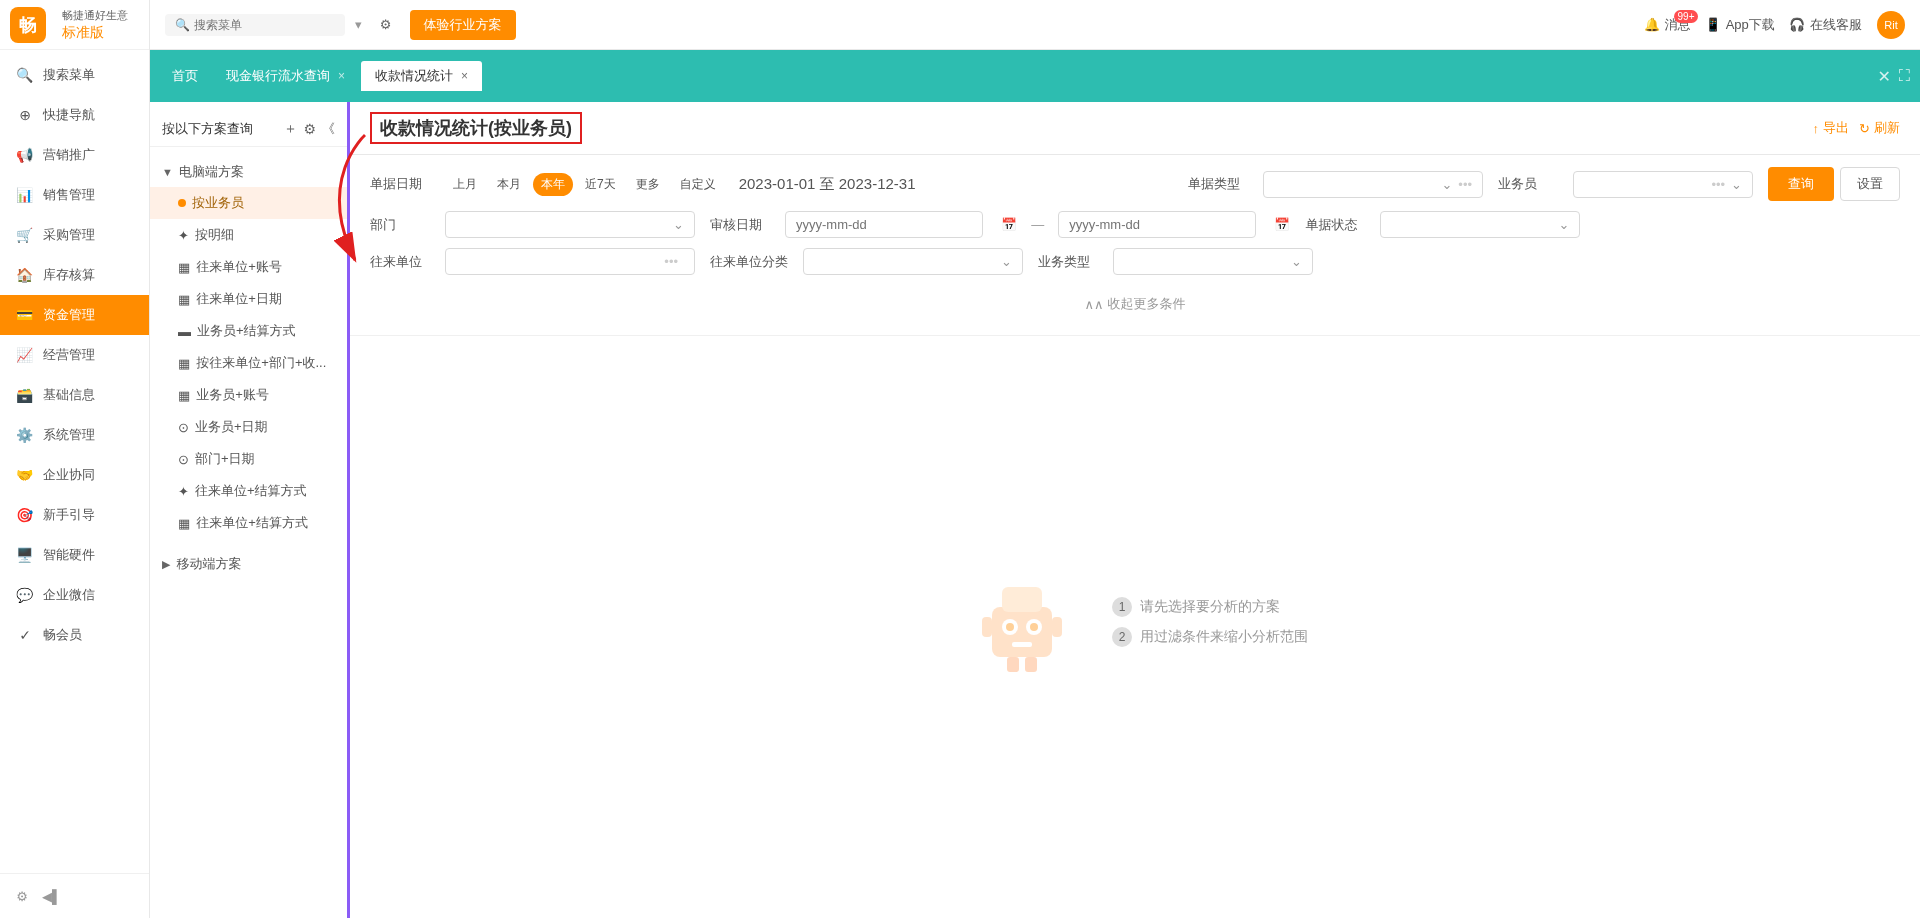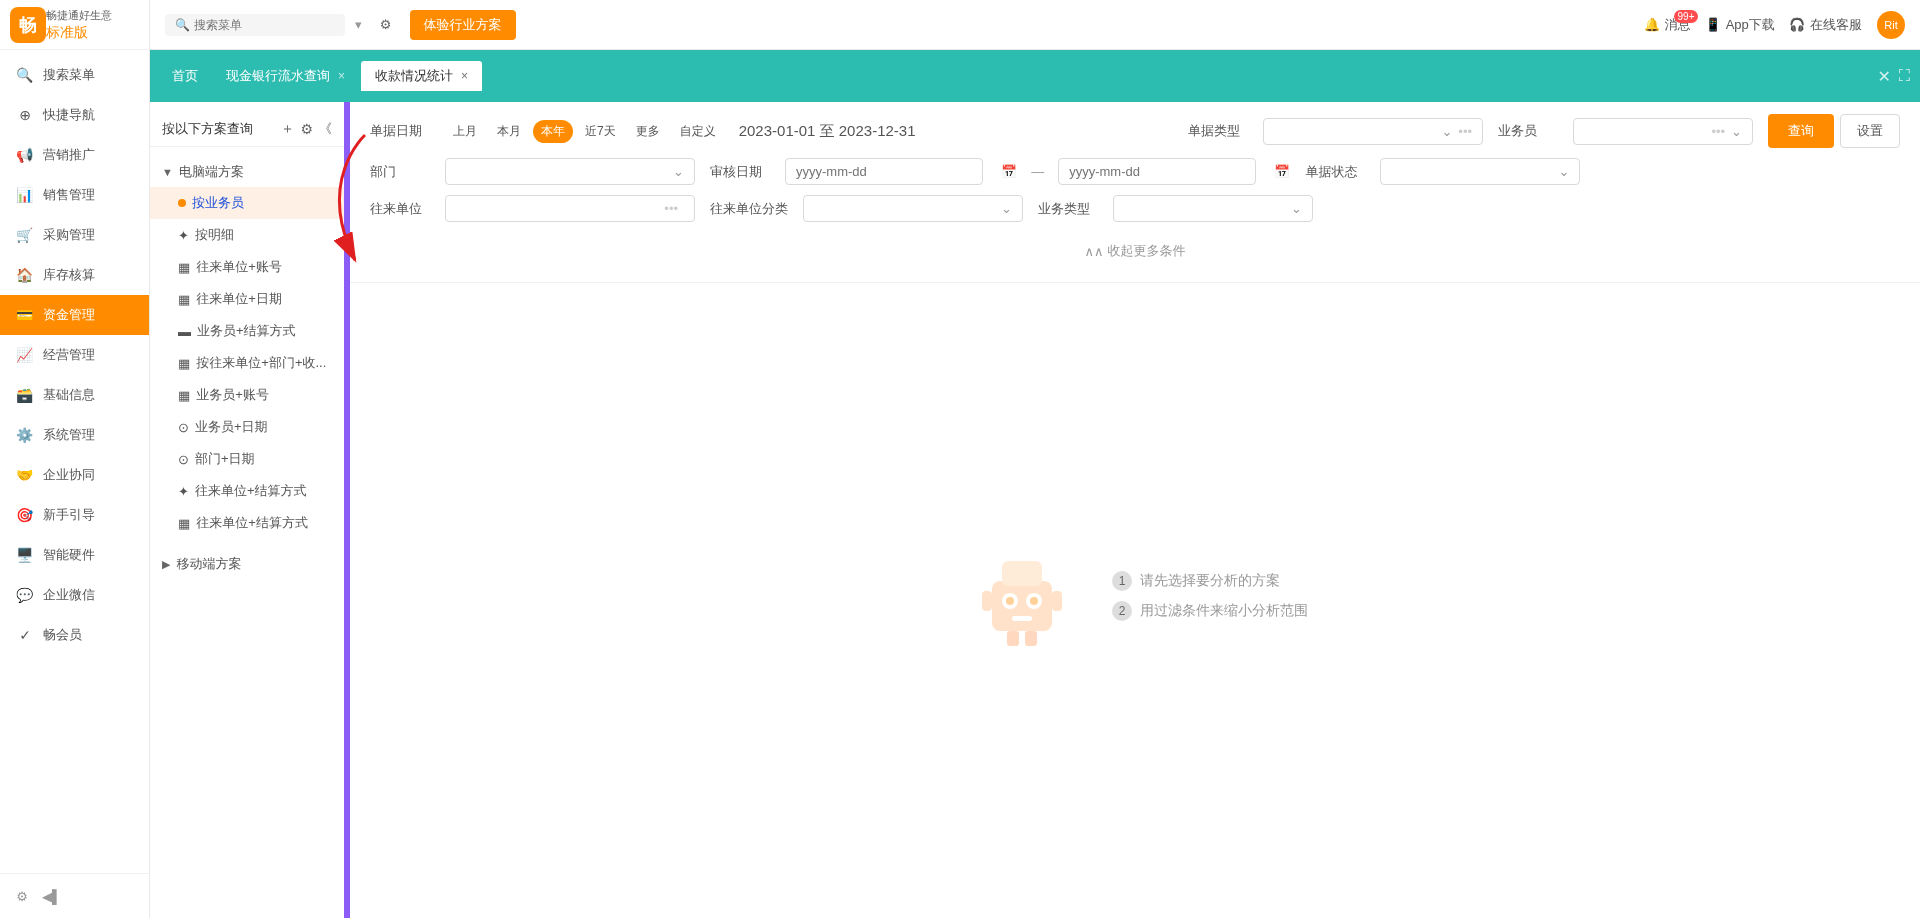--- a/index.html
+++ b/index.html
@@ -2,21 +2,21 @@
 <html><head>
   <meta charset="utf-8">
   <style>
     * { box-sizing: border-box; margin: 0; padding: 0; }
     body { font-family: 'Microsoft YaHei', sans-serif; font-size: 13px; background: #f5f5f5; color: #333; display: flex; height: 918px; overflow: hidden; }
 
     
     .sidebar { width: 150px; background: #fff; display: flex; flex-direction: column; border-right: 1px solid #e8e8e8; flex-shrink: 0; }
     .sidebar-logo { height: 50px; background: #fff; display: flex; align-items: center; padding: 0 10px; border-bottom: 1px solid #f0f0f0; }
     .logo-icon { width: 36px; height: 36px; background: #ff8c00; border-radius: 8px; display: flex; align-items: center; justify-content: center; color: white; font-size: 18px; font-weight: bold; }
-    .logo-text { margin-left: 0; font-size: 11px; color: #666; line-height: 1.3; }
+    .logo-text { margin-left: 16px; font-size: 11px; color: #666; line-height: 1.3; }
     .logo-badge { font-size: 14px; color: #ff8c00; }
     .sidebar-menu { flex: 1; overflow-y: auto; padding: 5px 0; }
     .sidebar-item { display: flex; align-items: center; padding: 10px 15px; cursor: pointer; color: #555; font-size: 13px; }
     .sidebar-item.active { background: #ff8c00; color: white; border-radius: 0; }
     .sidebar-item .s-icon { width: 20px; height: 20px; margin-right: 8px; display: flex; align-items: center; justify-content: center; font-size: 14px; }
     .sidebar-bottom { padding: 10px; display: flex; align-items: center; border-top: 1px solid #f0f0f0; }
     .sidebar-bottom .gear-icon { width: 24px; height: 24px; display: flex; align-items: center; justify-content: center; cursor: pointer; color: #999; }
     .sidebar-bottom .arrow-icon { margin-left: 8px; cursor: pointer; color: #999; }
 
     
@@ -42,30 +42,30 @@
     .tab-item.active { background: white; color: #333; }
     .tab-close { margin-left: 8px; font-size: 12px; opacity: 0.7; cursor: pointer; }
     .tab-home { color: white; font-size: 13px; padding: 6px 12px; cursor: pointer; }
     .tabbar-right { margin-left: auto; display: flex; gap: 8px; }
     .tabbar-btn { color: white; cursor: pointer; font-size: 16px; opacity: 0.8; }
 
     
     .page-content { flex: 1; display: flex; overflow: hidden; background: #f5f5f5; }
 
     
-    .left-panel { width: 200px; background: #fff; border-right: 6px solid #8b5cf6; flex-shrink: 0; overflow-y: auto; padding: 10px 0; }
+    .left-panel { width: 200px; background: #fff; border-right: 3px solid #8b5cf6; flex-shrink: 0; overflow-y: auto; padding: 10px 0; }
     .left-panel-header { display: flex; align-items: center; padding: 8px 12px; font-size: 13px; color: #333; border-bottom: 1px solid #f0f0f0; margin-bottom: 5px; }
     .left-panel-header span { flex: 1; }
     .lp-icons { display: flex; gap: 6px; align-items: center; }
     .lp-icon { cursor: pointer; color: #666; font-size: 14px; }
     .tree-section { padding: 5px 0; }
     .tree-group-title { display: flex; align-items: center; padding: 6px 12px; font-size: 13px; color: #555; cursor: pointer; }
     .tree-group-title .t-icon { margin-right: 6px; color: #666; font-size: 11px; }
     .tree-item { display: flex; align-items: center; padding: 7px 12px 7px 28px; font-size: 13px; color: #555; cursor: pointer; }
-    .tree-item.active { color: #1d4ed8; background: #fff0e6; }
+    .tree-item.active { color: #a16207; background: #fff0e6; }
     .tree-item .ti-icon { margin-right: 6px; font-size: 13px; }
     .active-dot { width: 8px; height: 8px; background: #ff8c00; border-radius: 50%; display: inline-block; margin-right: 6px; flex-shrink: 0; }
 
     
     .right-content { flex: 1; display: flex; flex-direction: column; overflow: hidden; }
 
     
     .page-header { background: white; padding: 10px 20px; display: flex; align-items: center; border-bottom: 1px solid #e8e8e8; }
     .page-title { font-size: 18px; font-weight: bold; color: #333; border: 2px solid #e02020; padding: 2px 8px; display: inline-block; }
     .page-header-right { margin-left: auto; display: flex; gap: 10px; }
@@ -296,20 +296,33 @@
       <div class="tree-section">
         <div class="tree-group-title">
           <span class="t-icon">▶</span>
           <span>移动端方案</span>
         </div>
       </div>
     </div>
 
     <div class="right-content">
 
+      <div class="page-header">
+        <div class="page-title">收款情况统计(按业务员)</div>
+        <div class="page-header-right">
+          <button class="header-btn">
+            <span>↑</span>
+            <span>导出</span>
+          </button>
+          <button class="header-btn">
+            <span>↻</span>
+            <span>刷新</span>
+          </button>
+        </div>
+      </div>
 
       <div class="filter-area">
 
         <div class="filter-row">
           <span class="filter-label">单据日期</span>
           <div class="date-tabs">
             <span class="date-tab">上月</span>
             <span class="date-tab">本月</span>
             <span class="date-tab active">本年</span>
             <span class="date-tab">近7天</span>

